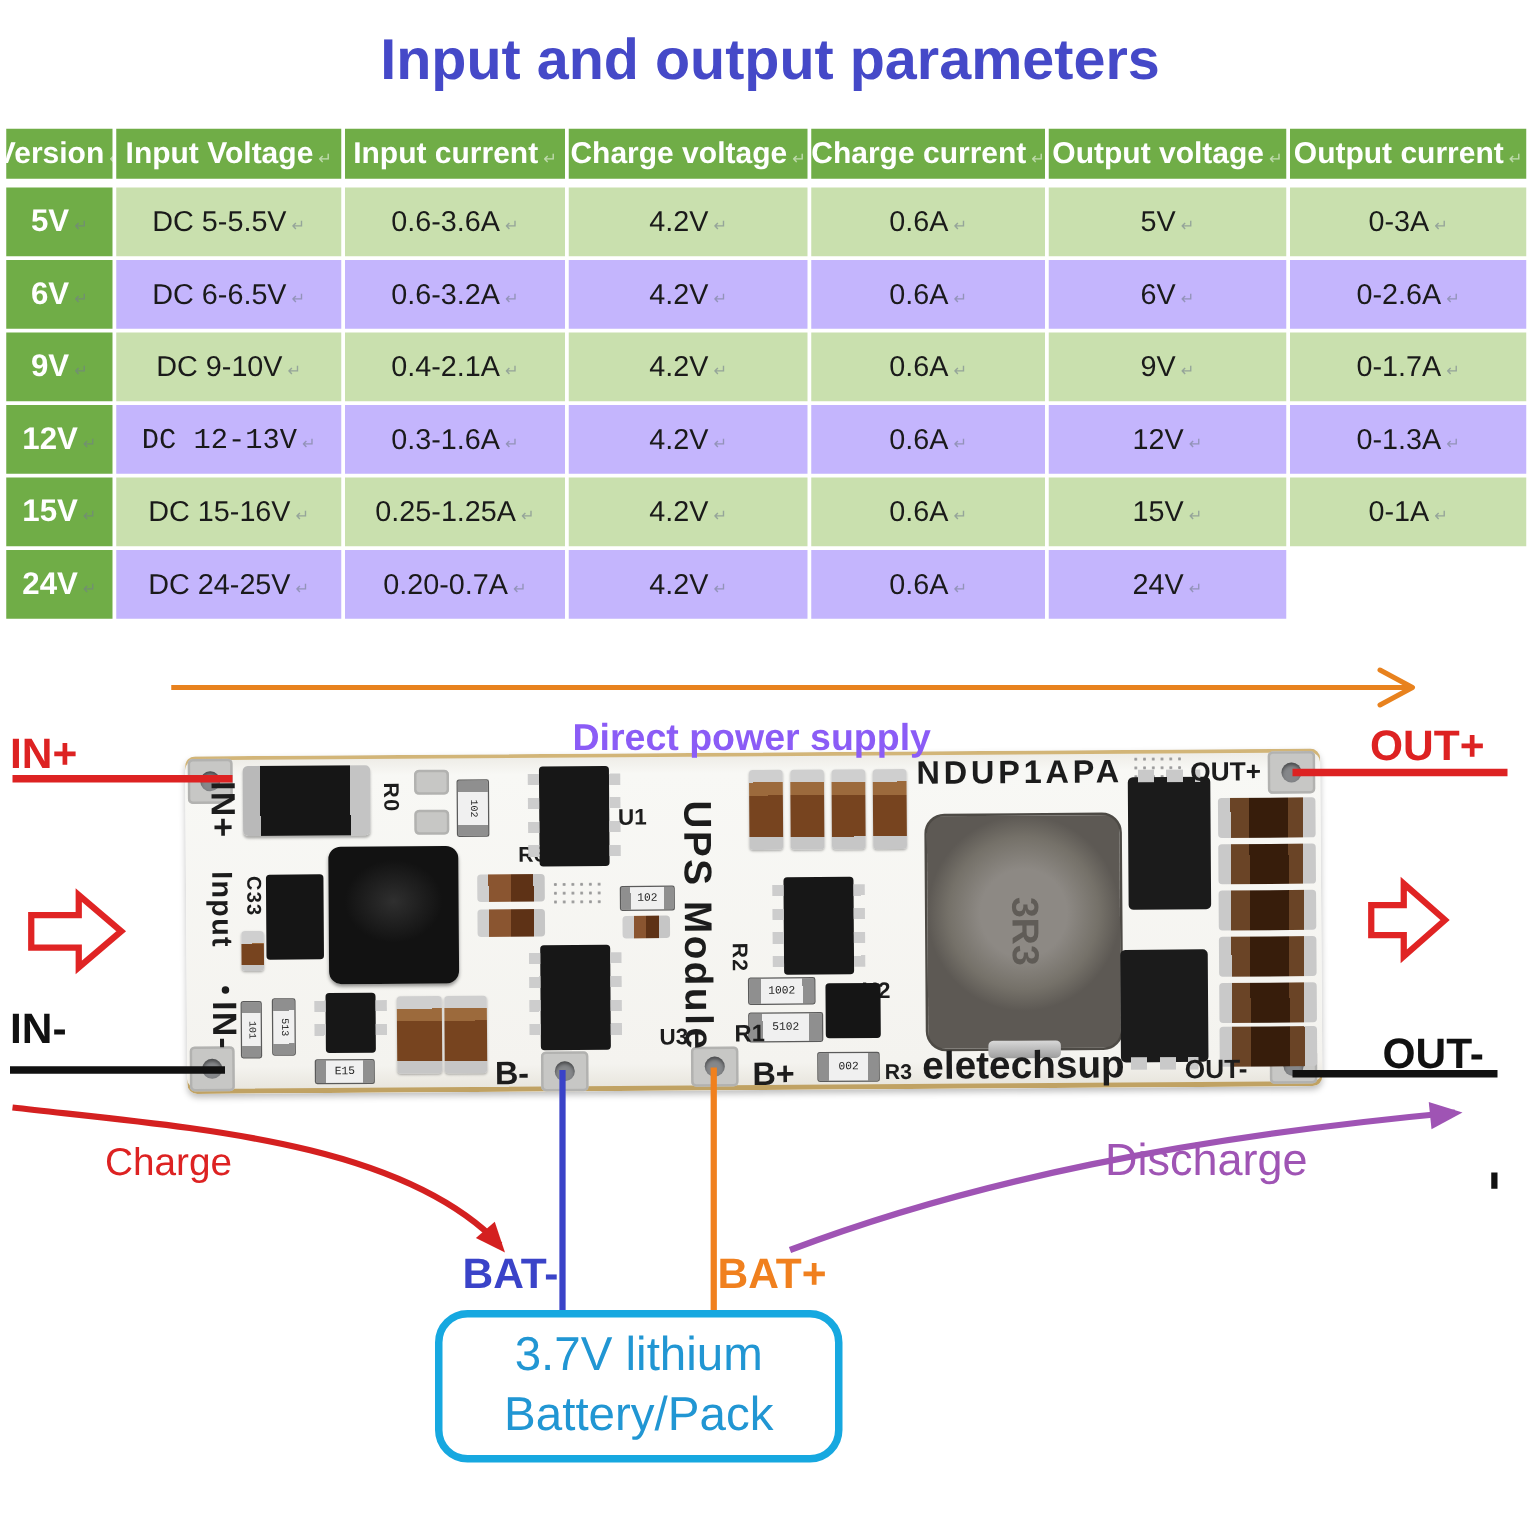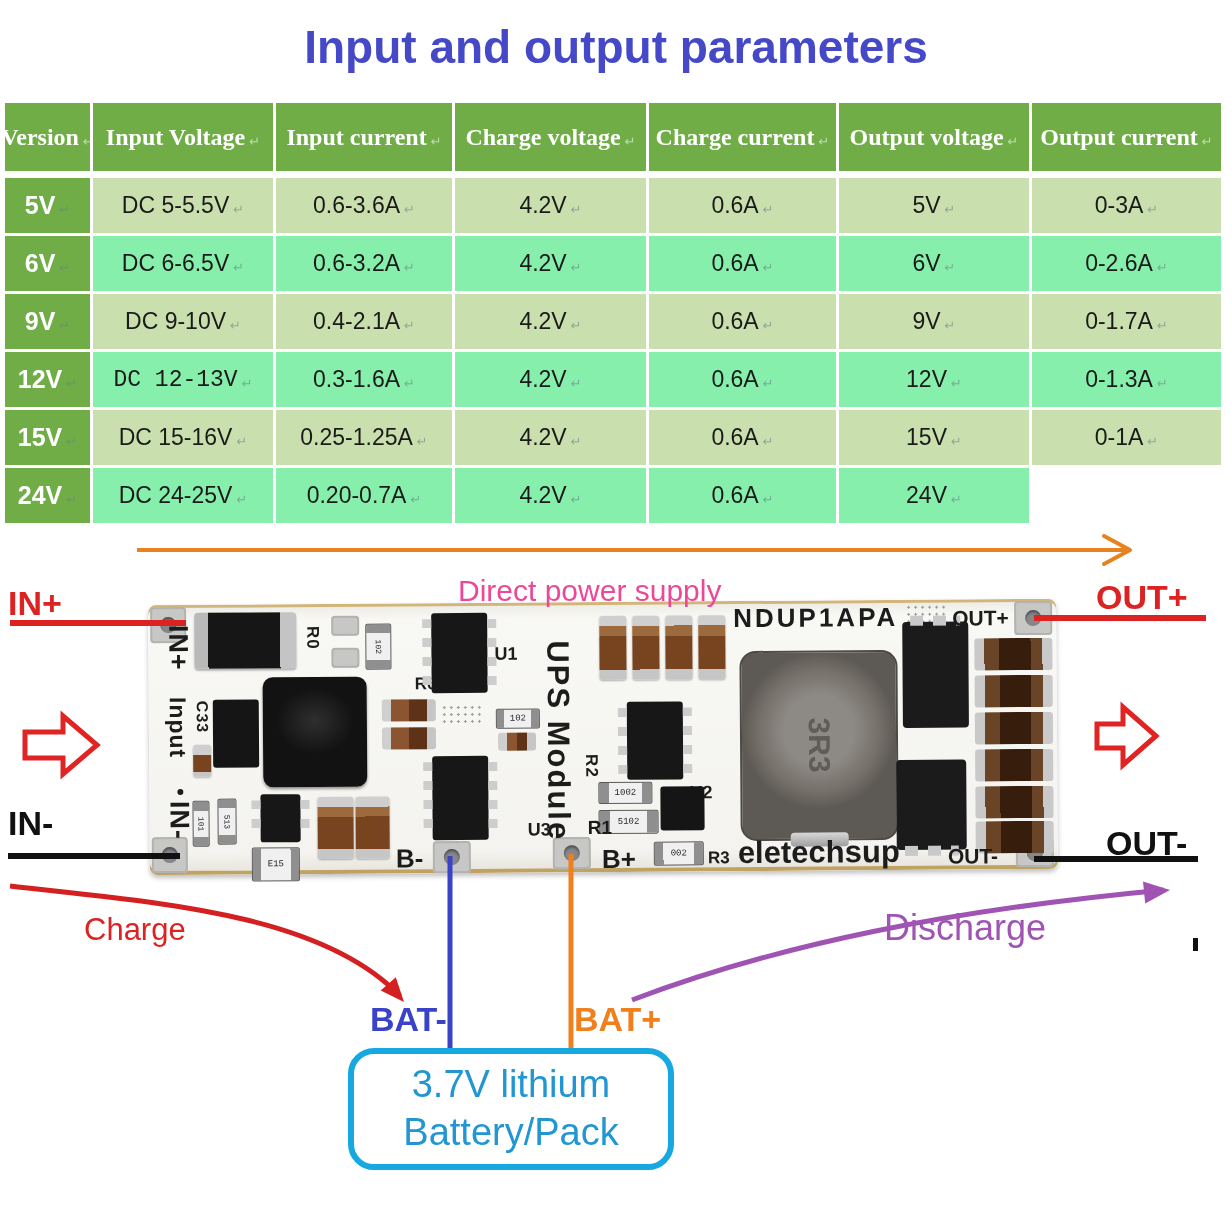--- a/index.html
+++ b/index.html
@@ -7,30 +7,30 @@
         font-family:"Liberation Sans",sans-serif;}
   
   .title{position:absolute;left:0;top:20px;width:100%;text-align:center;
          font-size:46px;font-weight:600;color:#4549c8;letter-spacing:0;}
   
   .ptable{position:absolute;left:5px;top:103px;}
   .t-row{display:flex;margin-bottom:3px;}
   .t-row.head{margin-bottom:7px;}
   .cell{display:flex;align-items:center;justify-content:center;box-sizing:border-box;
         height:55px;font-size:23px;color:#1a1a1a;}
-  .t-row.head .cell{height:68px;background:#70ad47;color:#ffffff;font-weight:bold;font-size:24px;font-family:Liberation Serif, serif;}
+  .t-row.head .cell{height:40px;background:#70ad47;color:#ffffff;font-weight:bold;font-size:24px;}
   .cell.ver{background:#70ad47;color:#ffffff;font-weight:bold;font-size:25px;}
   .t-row.odd .cell.dc{background:#c9e0ae;}
-  .t-row.even .cell.dc{background:#86efac;}
+  .t-row.even .cell.dc{background:#c4b5fd;}
   .cell::after{content:"\21B5";font-family:"DejaVu Sans",sans-serif;font-size:13px;
                color:rgba(115,125,140,.6);margin-left:4px;margin-top:8px;font-weight:normal;}
   .t-row.head .cell::after{color:rgba(255,255,255,.55);}
   
   .lbl{position:absolute;line-height:1;white-space:nowrap;}
-  .red{color:#dd2222;}.blk-t{color:#111111;}.org{color:#ec4899;}
+  .red{color:#dd2222;}.blk-t{color:#111111;}.org{color:#8b5cf6;font-weight:bold;}
   .pur{color:#9f54b4;}.blu{color:#3a43c8;}
   
   .board{position:absolute;left:149px;top:602px;width:908px;height:270px;
          background:linear-gradient(180deg,#eceae4,#f8f8f5 6%,#f4f3ef 92%,#e6e3da);
          border-radius:8px;transform:rotate(-0.4deg);
          box-shadow:inset 0 3px 0 #d2b578, inset 0 -4px 0 #c0a263, 0 3px 5px rgba(0,0,0,.25);}
   .board *{position:absolute;box-sizing:border-box;}
   .pad{background:#c7c7c5;border-radius:4px;box-shadow:inset 0 0 0 2px #b2b2b0;}
   .pad i{display:block;width:16px;height:16px;border-radius:50%;background:#85878a;
          left:50%;top:50%;transform:translate(-50%,-50%);box-shadow:inset 0 2px 3px rgba(0,0,0,.45);}
@@ -189,21 +189,21 @@
 
     <div class="cap-h" style="left:233px;top:96px;width:54px;height:22px;"></div>
     <div class="cap-h" style="left:233px;top:124px;width:54px;height:22px;"></div>
     <div class="res h" style="left:347px;top:106px;width:44px;height:20px;">102</div>
     <div class="cap-h" style="left:349px;top:130px;width:38px;height:18px;"></div>
     <div class="dots" style="left:292px;top:101px;width:42px;height:20px;"></div>
 
     <div class="soic" style="left:111px;top:190px;width:40px;height:48px;"></div>
     <div class="res v" style="left:43px;top:196px;width:17px;height:46px;">101</div>
     <div class="res v" style="left:68px;top:194px;width:19px;height:46px;">513</div>
-    <div class="res h" style="left:102px;top:243px;width:48px;height:34px;">E15</div>
+    <div class="res h" style="left:102px;top:243px;width:48px;height:20px;">E15</div>
     <div class="cap-v" style="left:168px;top:193px;width:36px;height:62px;"></div>
     <div class="cap-v" style="left:206px;top:193px;width:34px;height:62px;"></div>
 
     <div class="soic" style="left:283px;top:153px;width:56px;height:84px;"></div>
     <div class="silk" style="left:378px;top:218px;font-size:18px;">U3</div>
 
     <div class="silk vert" style="left:394px;top:38px;font-size:31px;letter-spacing:2px;">UPS Module</div>
 
     <div class="soic" style="left:478px;top:100px;width:56px;height:78px;"></div>
     <div class="silk" style="left:540px;top:182px;font-size:18px;">U2</div>

